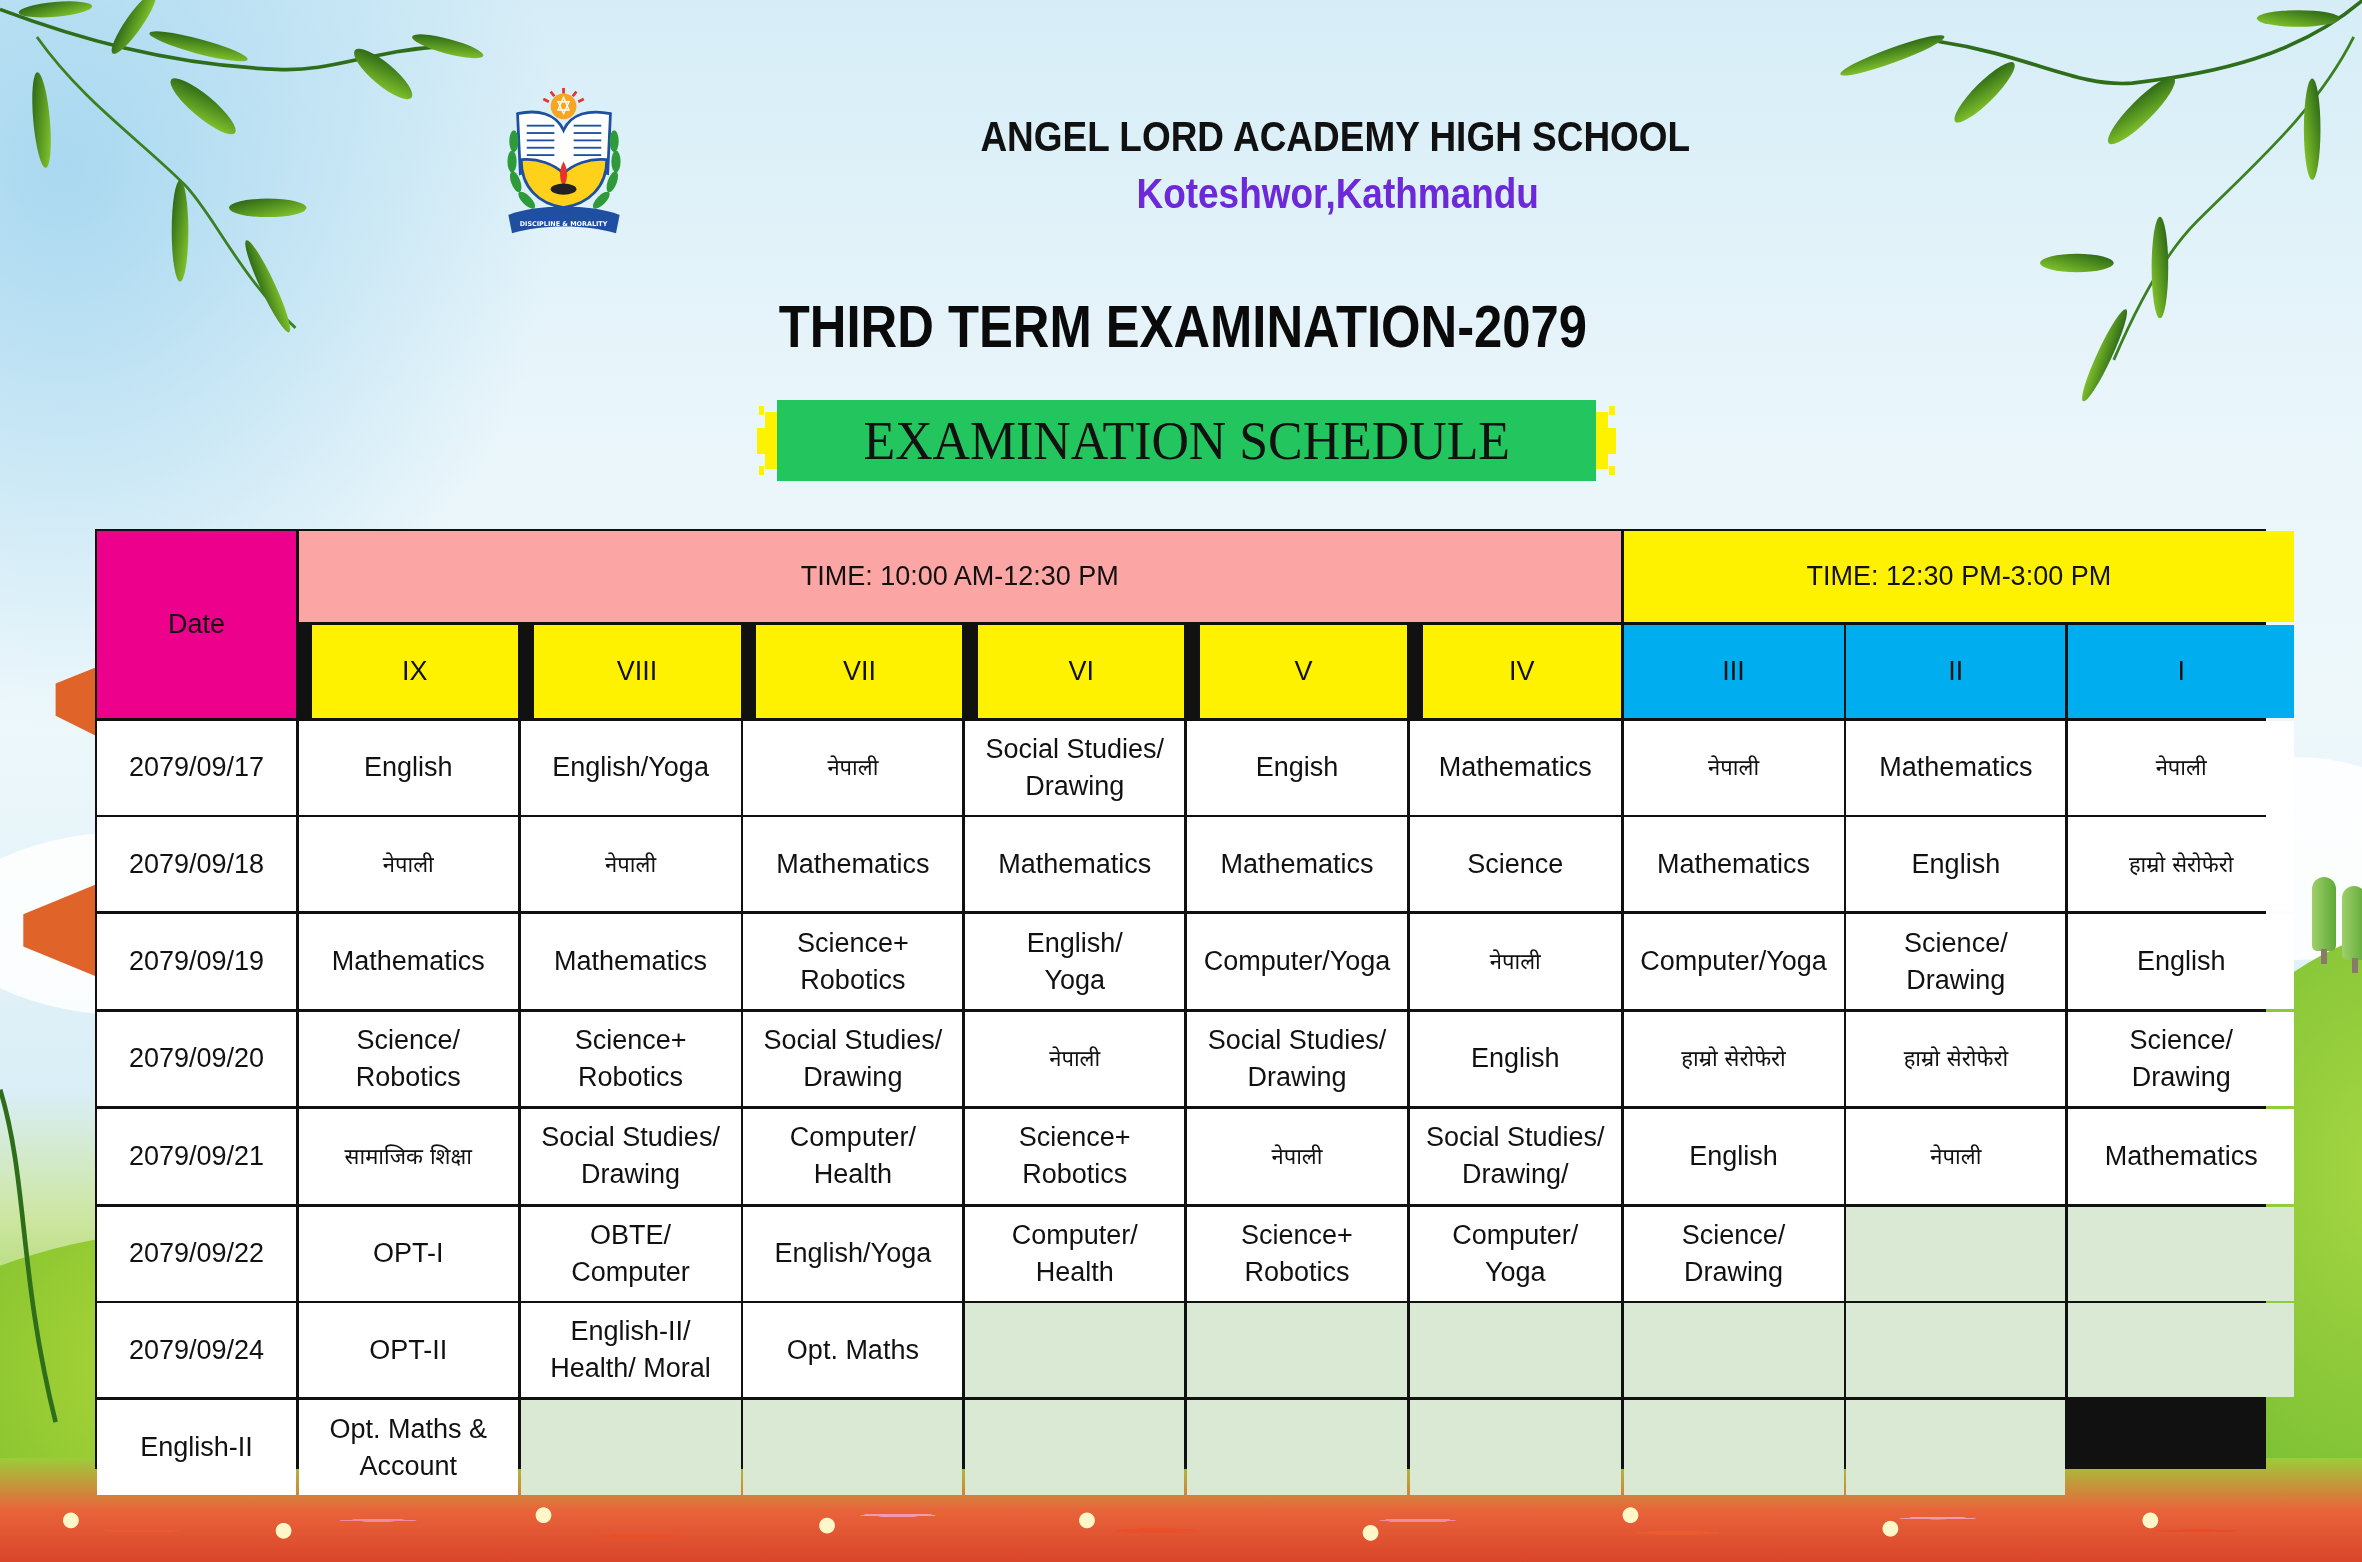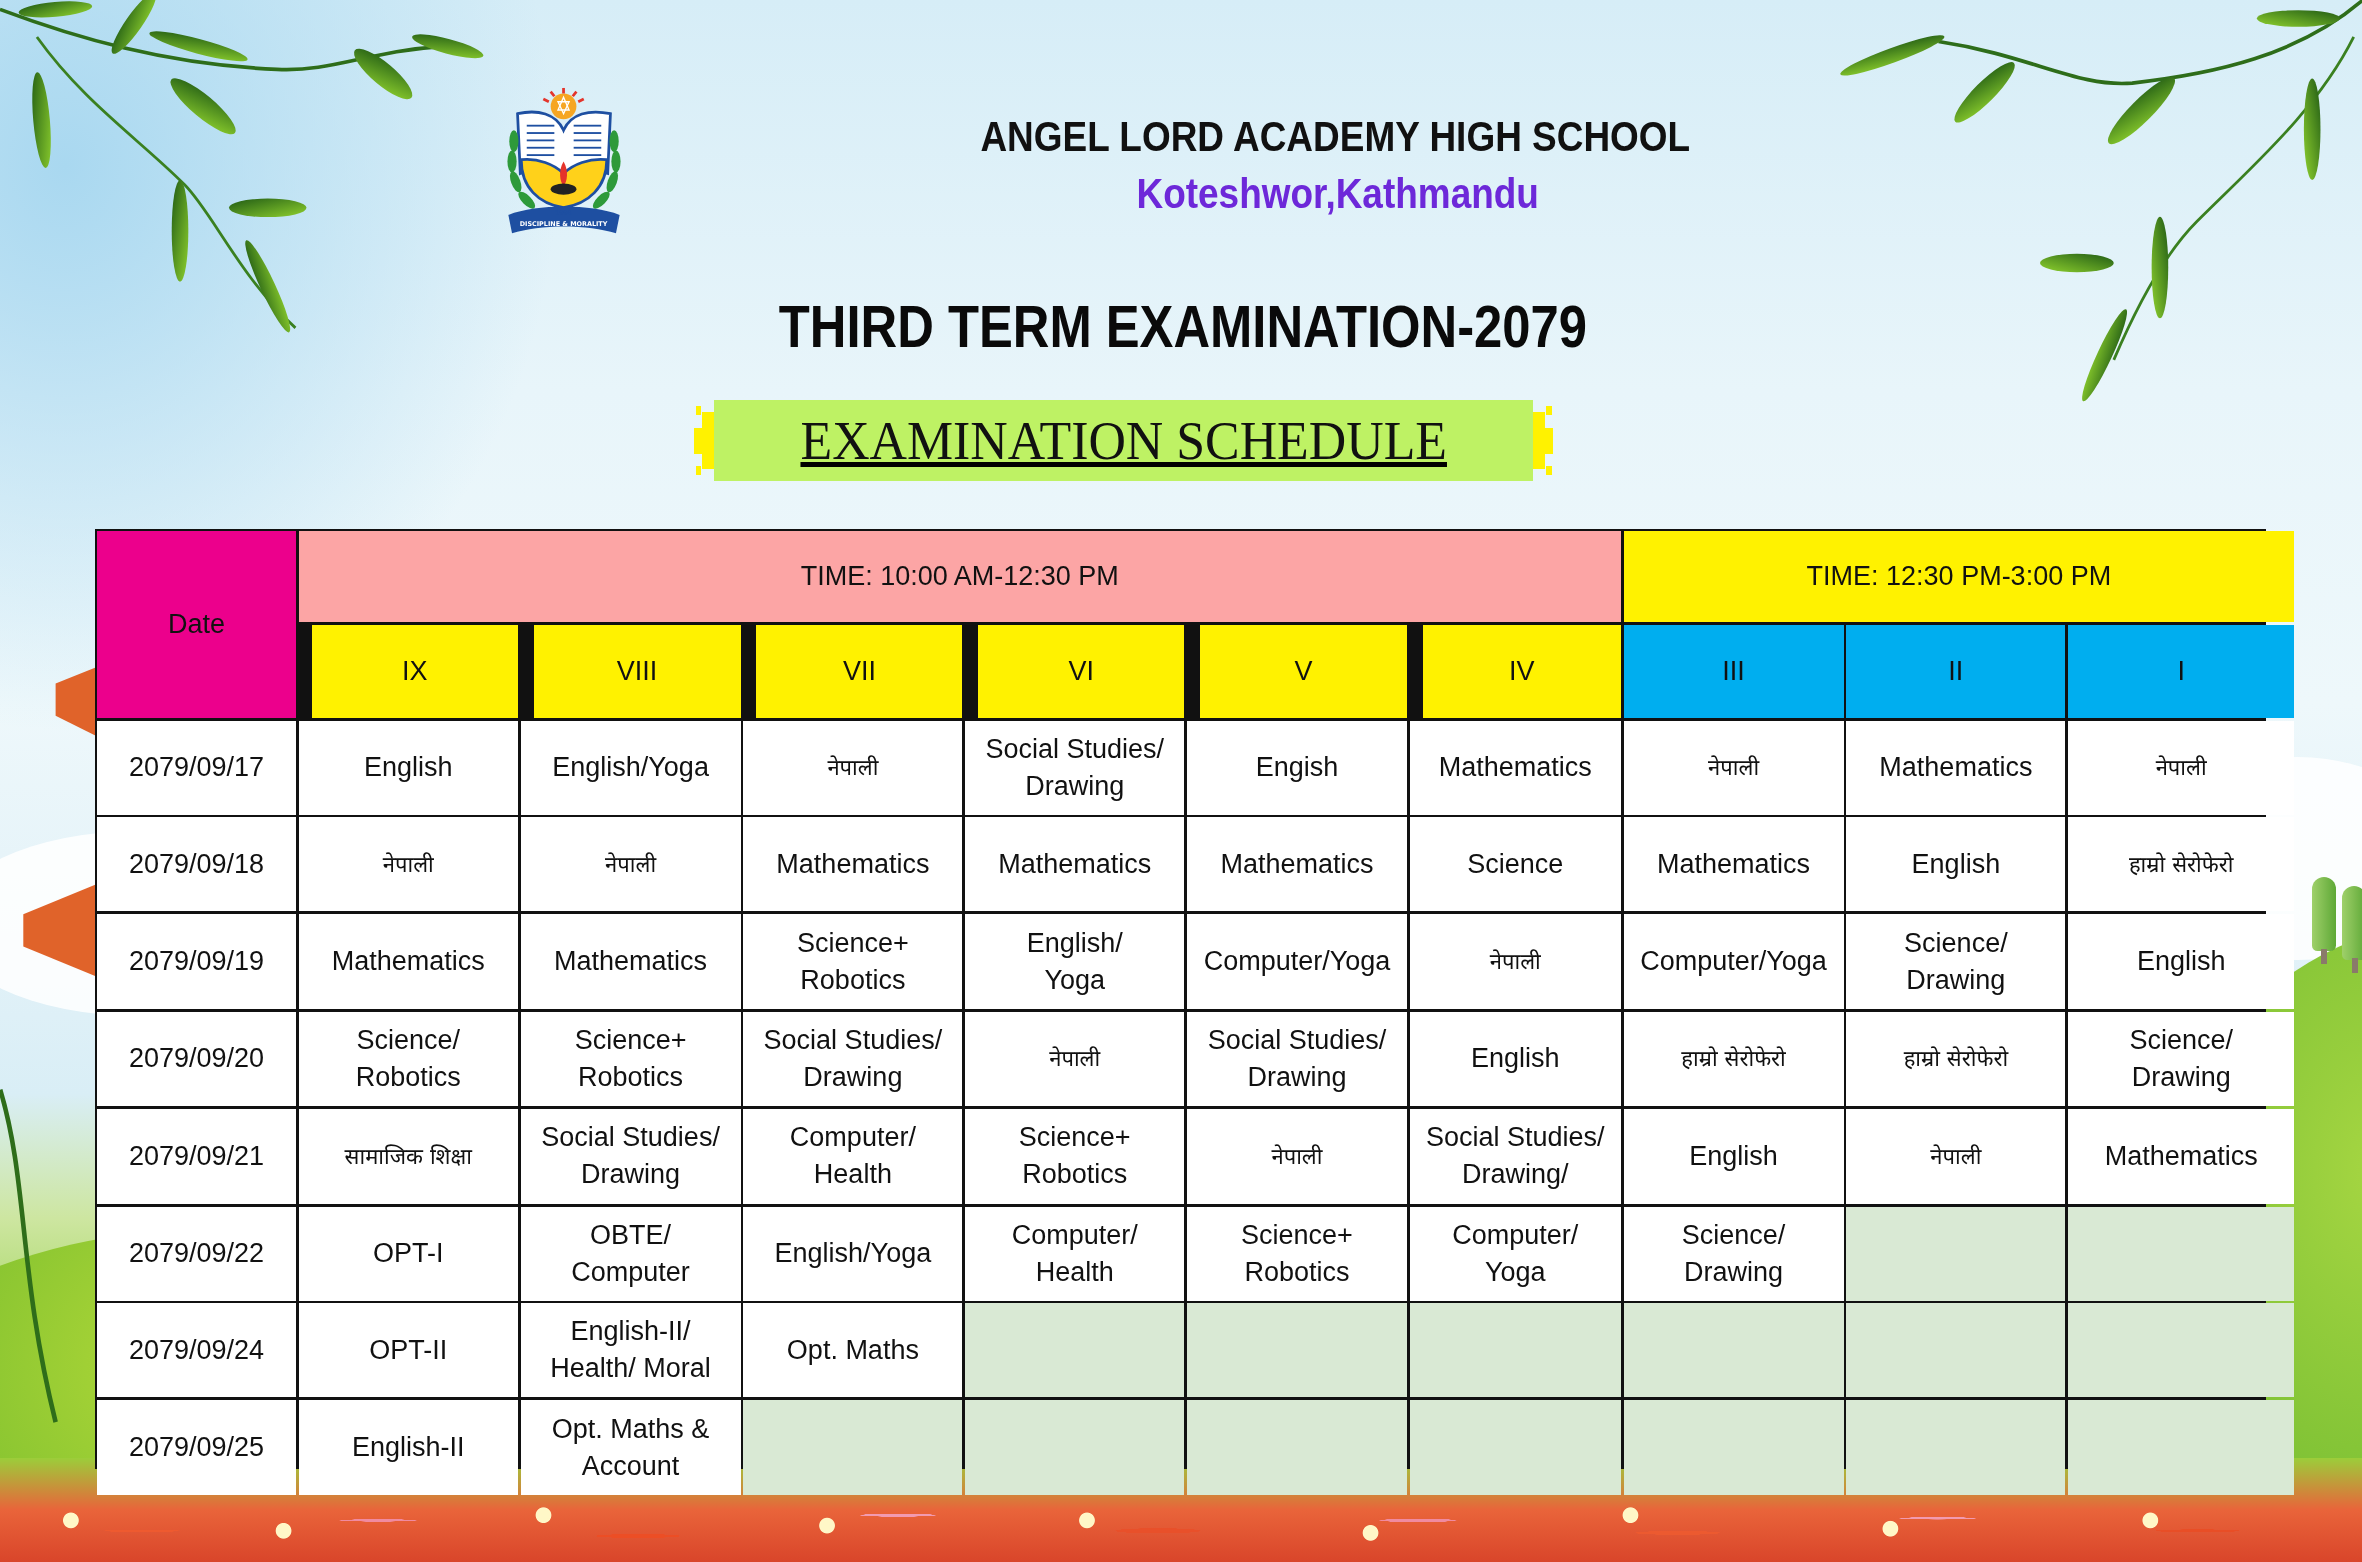--- a/index.html
+++ b/index.html
@@ -61,23 +61,23 @@
     position:absolute; left:0; width:2363px; top:170px; text-align:center;
     font-weight:bold; font-size:42px; color:#6d28d9;padding-left:27px;
   }
   .school-address span { display:inline-block; transform:scaleX(0.88); margin-left:258px; }
   .exam-title {
     position:absolute; left:0; width:2363px; top:293px; text-align:center;
     font-weight:bold; font-size:59px; color:#0a0a0a;
   }
   .exam-title span { display:inline-block; transform:scaleX(0.86); margin-left:1.8px; }
   .banner {
-    position:absolute; left:714px; top:400px; width:819px; height:81px;
-    background:#bef264;
-    display:flex; align-items:center; justify-content:center;text-decoration:underline;
+    position:absolute; left:777px; top:400px; width:819px; height:81px;
+    background:#22c55e;
+    display:flex; align-items:center; justify-content:center;
   }
   .banner .notch { position:absolute; background:#fff200; }
   .banner-text {
     font-family:"Liberation Serif", "DejaVu Serif", serif;
     font-size:54px; color:#111; letter-spacing:0px;
     display:inline-block; transform:scaleX(0.96);
   }
 
   
   .schedule {
@@ -320,21 +320,20 @@
     <div class="cell">OPT-II</div>
     <div class="cell">English-II/
 Health/ Moral</div>
     <div class="cell">Opt. Maths</div>
     <div class="cell empty"></div>
     <div class="cell empty"></div>
     <div class="cell empty"></div>
     <div class="cell empty"></div>
     <div class="cell empty"></div>
     <div class="cell empty"></div>
-    <div class="cell date">2079/09/25</div>
     <div class="cell">English-II</div>
     <div class="cell">Opt. Maths &amp;
 Account</div>
     <div class="cell empty"></div>
     <div class="cell empty"></div>
     <div class="cell empty"></div>
     <div class="cell empty"></div>
     <div class="cell empty"></div>
     <div class="cell empty"></div>
     <div class="cell empty"></div>

